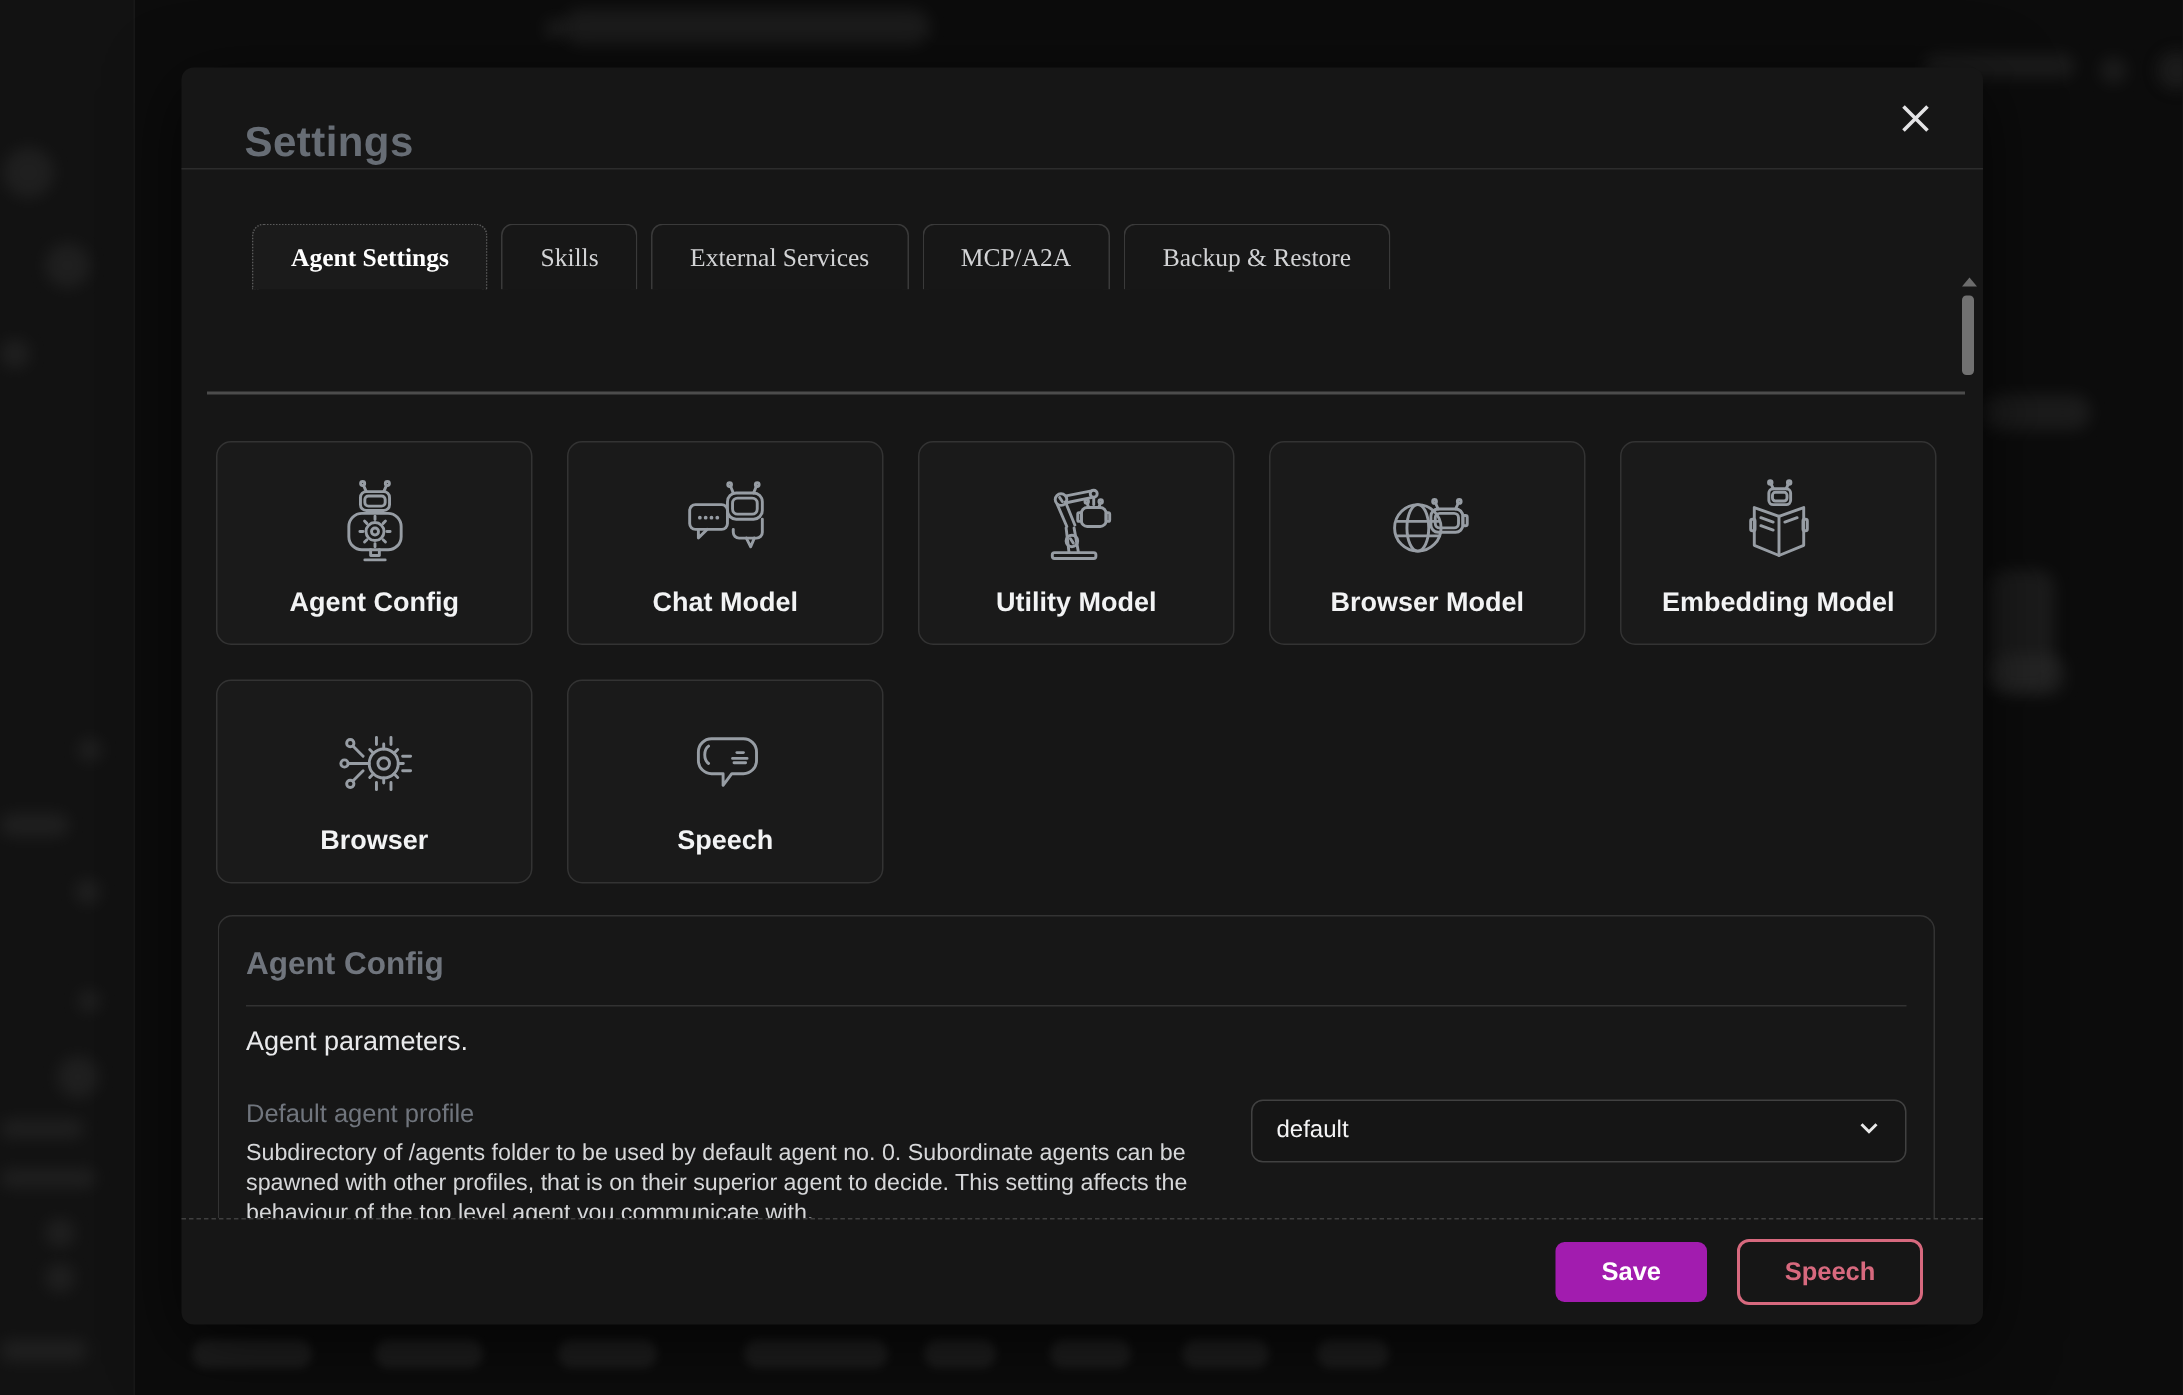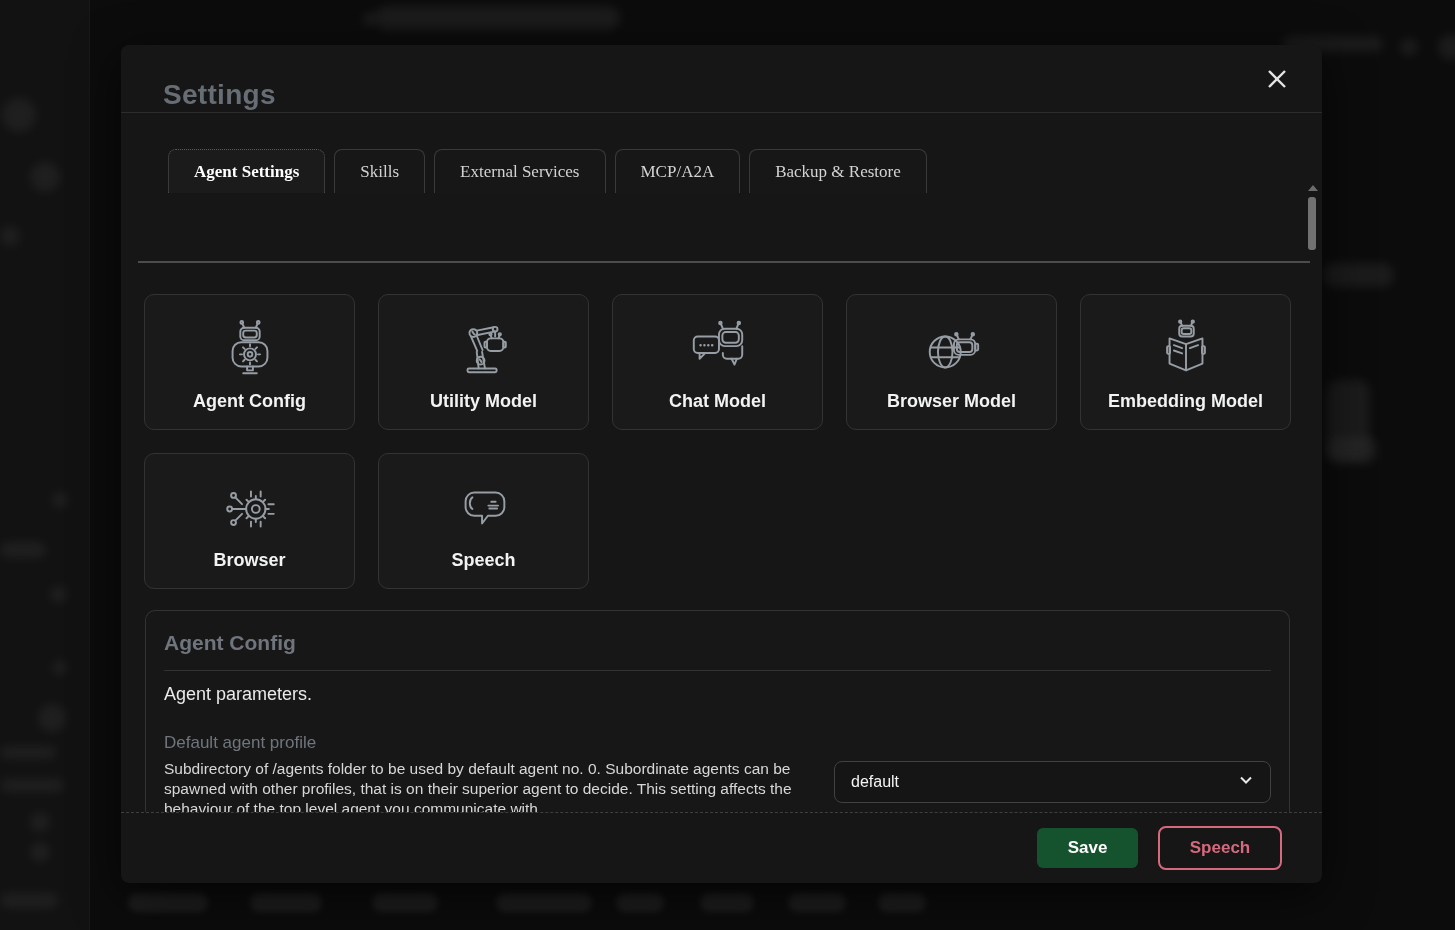--- a/index.html
+++ b/index.html
@@ -86,21 +86,21 @@
     margin: 20px 18px 0 18px;
   }
   .section-divider { height: 1px; background: #323232; margin: 15px 18px 0 18px; }
   .section-subtitle { font-size: 18px; color: #e9eaec; margin: 13px 18px 0 18px; }
   .field-row { display: flex; margin: 28px 18px 0 18px; }
   .field-left { width: 645px; }
   .field-label { font-size: 17px; font-weight: normal; color: #70757d; }
   .field-desc { font-size: 15.5px; line-height: 20px; color: #d6d7d9; margin-top: 6px; width: 632px; }
   .field-right { margin-left: auto; width: 437px; }
   .select {
-    margin-top: 28px; height: 42px; border: 1px solid #414141; border-radius: 8px;
+    height: 42px; border: 1px solid #414141; border-radius: 8px;
     display: flex; align-items: center; padding: 16px 16px; cursor: pointer;
     background: #151515; color: #f4f4f5; font-size: 16px;
   }
   .select .chev { margin-left: auto; }
   .select svg { stroke: #e8e8e8; }
 
   
   .scrollbar { position: absolute; right: 5px; top: 70px; width: 10px; height: 697px; }
   .scroll-up, .scroll-down {
     position: absolute; left: 1px; width: 0; height: 0; cursor: pointer;
@@ -113,21 +113,21 @@
   }
 
   
   .modal-footer {
     height: 71px; border-top: 1px dashed #3f3f3f;
     display: flex; align-items: center; justify-content: flex-end;
     gap: 20px; padding-right: 40px;
   }
   .btn { font-family: inherit; font-size: 17px; font-weight: bold; cursor: pointer; }
   .btn-save {
-    background: #14532d; color: #ffffff; border: none; border-radius: 6px;
+    background: #a21caf; color: #ffffff; border: none; border-radius: 6px;
     width: 101px; height: 40px;
   }
   .btn-cancel {
     background: transparent; color: #d7697e; border: 2px solid #d7697e;
     border-radius: 8px; width: 124px; height: 44px;
   }
 </style>
 </head>
 <body>
 
@@ -205,20 +205,37 @@
           <rect x="22" y="9" width="20" height="13" rx="4"></rect>
           <rect x="25" y="12" width="14" height="7" rx="2.5"></rect>
           <rect x="14" y="24" width="36" height="25" rx="9"></rect>
           <circle cx="32" cy="36.5" r="6.2"></circle>
             <circle cx="32" cy="36.5" r="2.4"></circle>
           <path d="M32 28.2 v-2.2 M32 44.8 v2.2 M23.8 36.5 h-2.2 M40.2 36.5 h2.2 M26.4 30.9 l-1.6 -1.6 M37.6 30.9 l1.6 -1.6 M26.4 42.1 l-1.6 1.6 M37.6 42.1 l1.6 1.6"></path>
           <path d="M29 49 v4 h6 v-4"></path>
             <path d="M25 56 h14"></path>
         </svg>
         <div class="card-label">Agent Config</div>
+      </div>
+
+      <div class="card">
+        <svg width="62" height="62" viewBox="0 0 64 64">
+          <rect x="7" y="18" width="26" height="17" rx="4"></rect>
+          <path d="M13 35 v6 l6 -6"></path>
+          <path d="M14 27 h.01 M18 27 h.01 M22 27 h.01 M26 27 h.01" stroke-width="2.6"></path>
+          <path d="M37 10 L35 5"></path>
+            <circle cx="34.5" cy="4.2" r="1.3"></circle>
+          <path d="M51 10 L53 5"></path>
+            <circle cx="53.5" cy="4.2" r="1.3"></circle>
+          <rect x="33" y="10" width="24" height="18" rx="6"></rect>
+          <rect x="36.5" y="13.5" width="17" height="11" rx="3.5"></rect>
+          <path d="M57 28 v9 a4 4 0 0 1 -4 4 h-12 a4 4 0 0 1 -4 -4 v-2"></path>
+          <path d="M46 41 l3 6 2.5 -6"></path>
+        </svg>
+        <div class="card-label">Chat Model</div>
       </div>
 
       <div class="card">
         <svg width="62" height="62" viewBox="0 0 64 64">
           <rect x="15" y="51" width="30" height="4" rx="1.5"></rect>
           <path d="M26.5 51 L24.5 34 M33 51 L30 34"></path>
           <circle cx="28.5" cy="43" r="4"></circle>
             <path d="M27.5 41.5 l2 3"></path>
           <path d="M25 33 L18.5 18 M30.5 32 L24 16"></path>
           <circle cx="21" cy="14.5" r="4"></circle>
@@ -232,37 +249,20 @@
             <circle cx="48.3" cy="15.8" r="1.2"></circle>
           <rect x="35" y="20" width="17" height="13" rx="4"></rect>
           <rect x="32.5" y="23.5" width="2.5" height="6" rx="1"></rect>
           <rect x="52" y="23.5" width="2.5" height="6" rx="1"></rect>
         </svg>
         <div class="card-label">Utility Model</div>
       </div>
 
       <div class="card">
         <svg width="62" height="62" viewBox="0 0 64 64">
-          <rect x="7" y="18" width="26" height="17" rx="4"></rect>
-          <path d="M13 35 v6 l6 -6"></path>
-          <path d="M14 27 h.01 M18 27 h.01 M22 27 h.01 M26 27 h.01" stroke-width="2.6"></path>
-          <path d="M37 10 L35 5"></path>
-            <circle cx="34.5" cy="4.2" r="1.3"></circle>
-          <path d="M51 10 L53 5"></path>
-            <circle cx="53.5" cy="4.2" r="1.3"></circle>
-          <rect x="33" y="10" width="24" height="18" rx="6"></rect>
-          <rect x="36.5" y="13.5" width="17" height="11" rx="3.5"></rect>
-          <path d="M57 28 v9 a4 4 0 0 1 -4 4 h-12 a4 4 0 0 1 -4 -4 v-2"></path>
-          <path d="M46 41 l3 6 2.5 -6"></path>
-        </svg>
-        <div class="card-label">Chat Model</div>
-      </div>
-
-      <div class="card">
-        <svg width="62" height="62" viewBox="0 0 64 64">
           <circle cx="25" cy="34" r="16"></circle>
           <ellipse cx="25" cy="34" rx="7.5" ry="16"></ellipse>
           <path d="M10.5 29.5 h29 M10.5 39.5 h29"></path>
           <path d="M39 21 L37 16.5"></path>
             <circle cx="36.5" cy="15.8" r="1.3"></circle>
           <path d="M51 21 L53 16.5"></path>
             <circle cx="53.5" cy="15.8" r="1.3"></circle>
           <rect x="34" y="21" width="22" height="16" rx="5"></rect>
           <rect x="37" y="24" width="16" height="10" rx="3"></rect>
           <rect x="56" y="25.5" width="3" height="7" rx="1.2"></rect>

